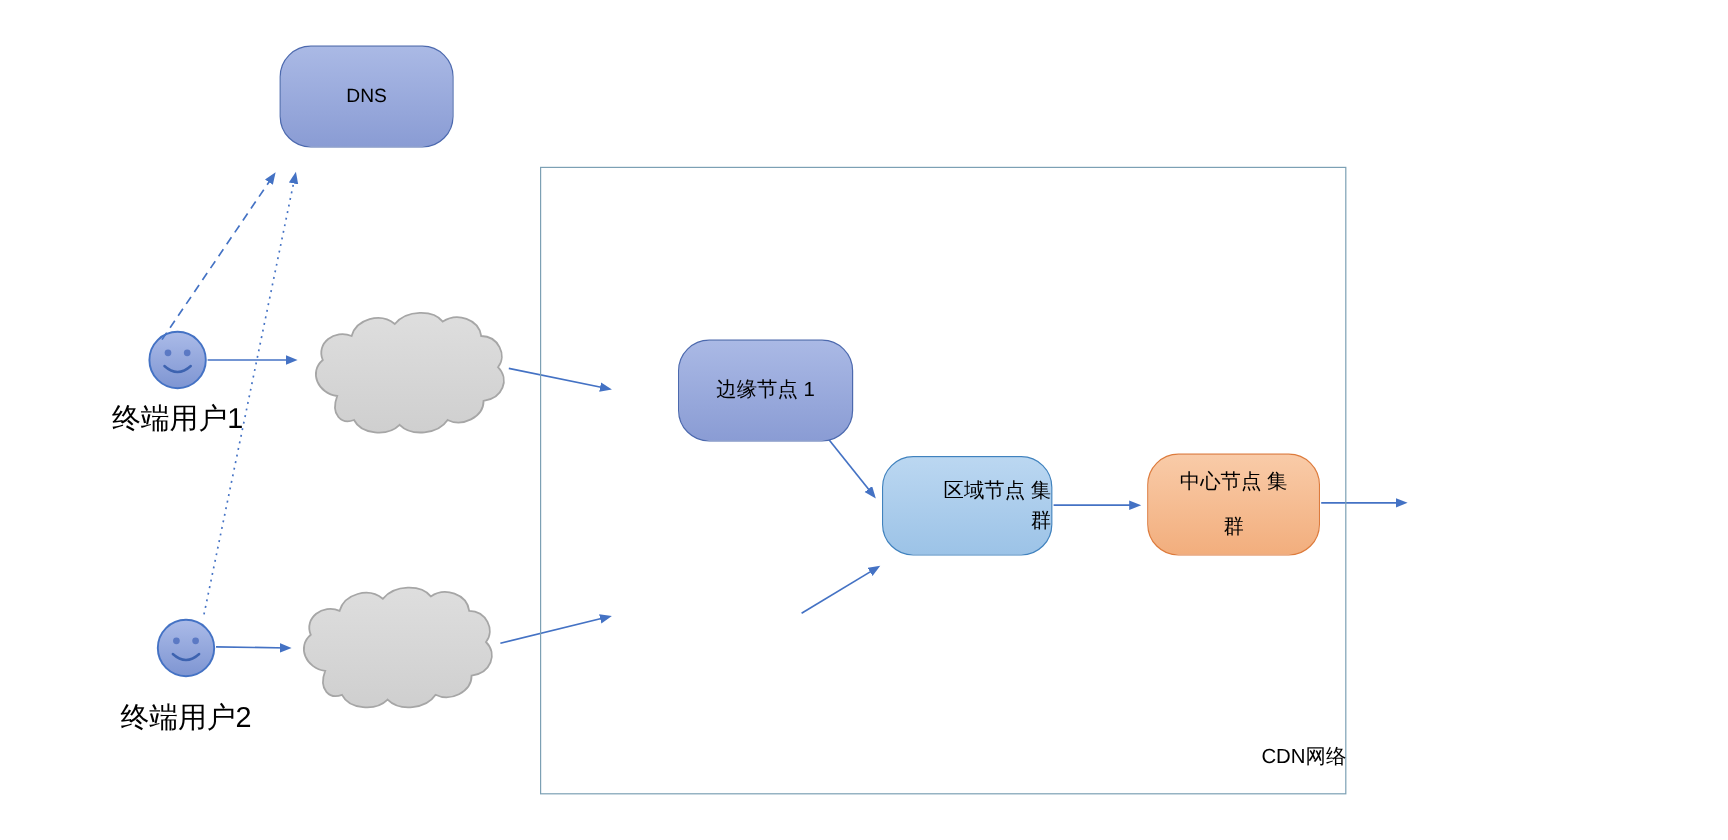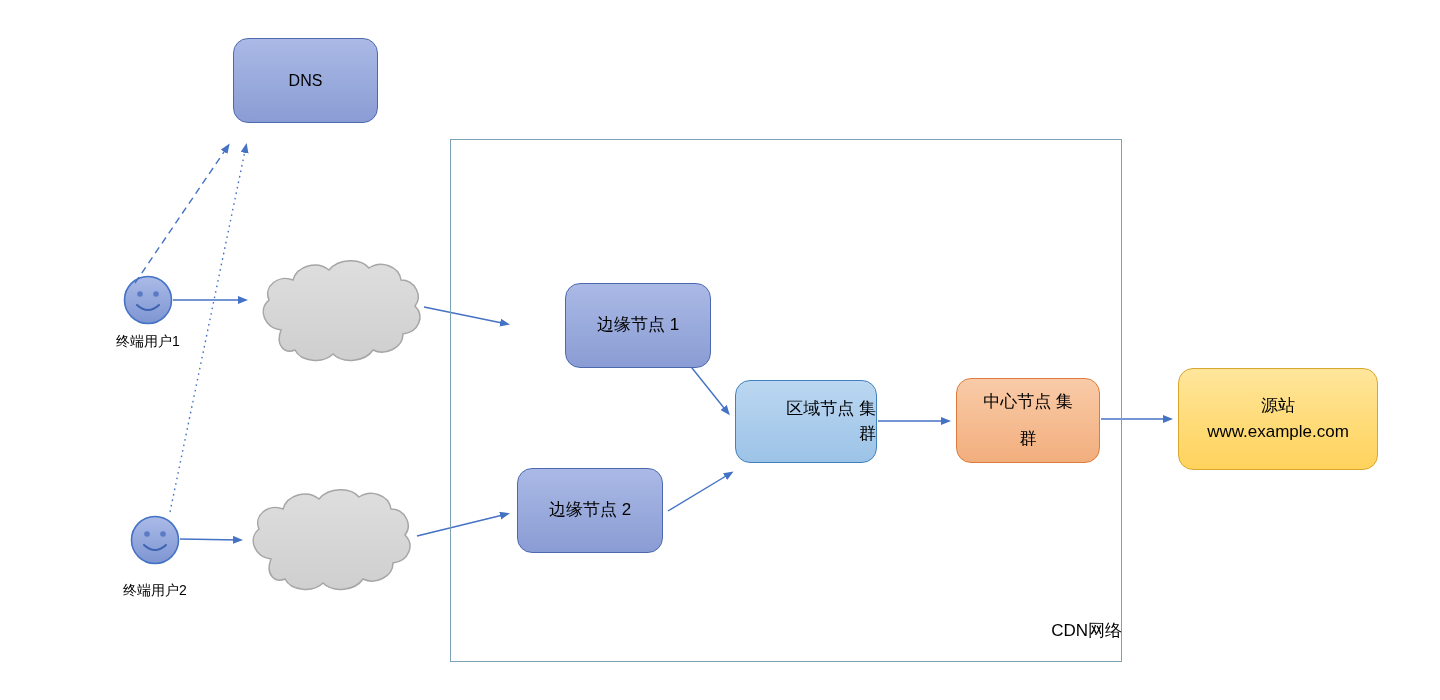--- a/index.html
+++ b/index.html
@@ -9,32 +9,32 @@
   }
   .layer{position:absolute;left:0;top:0;width:1440px;height:700px;}
   
   .cdn-box{position:absolute;left:450px;top:139px;width:672px;height:523px;
     border:1px solid #7CA0B4;box-sizing:border-box;background:transparent;}
   .cdn-label{position:absolute;left:450px;top:619px;width:672px;text-align:right;
     font-size:17px;color:#000;}
   
   .node{position:absolute;display:flex;flex-direction:column;align-items:center;
     justify-content:center;text-align:center;font-size:17px;line-height:1.45;
-    border-radius:15px;box-sizing:border-box;color:#000;}
+    border-radius:26px;box-sizing:border-box;color:#000;}
   .node-blue{background:linear-gradient(180deg,#AAB9E5 0%,#8A9CD4 100%);border:1.5px solid #4C69AE;}
   .node-lightblue{background:linear-gradient(180deg,#BBD7F1 0%,#9CC3E7 100%);border:1.5px solid #4082BE;align-items:flex-end;}
   .node-orange{background:linear-gradient(180deg,#F9CBA8 0%,#F2AE7D 100%);border:1.5px solid #DD7B3C;gap:12px;}
   .node-yellow{background:linear-gradient(180deg,#FFE69B 0%,#FFD35C 100%);border:1.5px solid #D9A62E;}
   .dns{left:233px;top:38px;width:145px;height:85px;font-size:16px;}
   .edge1{left:517px;top:283px;width:146px;height:85px;margin-left:48px;}
   .edge2{left:517px;top:468px;width:146px;height:85px;}
   .regional{left:735px;top:380px;width:142px;height:83px;}
   .central{left:956px;top:378px;width:144px;height:85px;}
   .origin{left:1178px;top:368px;width:200px;height:102px;font-size:17px;line-height:1.55;}
-  .user-label{position:absolute;width:150px;text-align:center;font-size:14px;color:#000;}
+  .user-label{position:absolute;width:150px;text-align:center;font-size:24px;color:#000;}
   .user-label-1{left:73px;top:333px;}
   .user-label-2{left:80px;top:582px;}
 </style>
 </head>
 <body>
 
 <div class="stage">
 
   <svg class="layer" width="1440" height="700" viewBox="0 0 1440 700">
     <defs>
@@ -85,35 +85,28 @@
   <div class="cdn-label">CDN网络</div>
 
   <div class="node node-blue dns">
     <span>DNS</span>
   </div>
 
   <div class="node node-blue edge1">
     <span>边缘节点 1</span>
   </div>
 
-  <div class="node node-blue edge2">
-    <span>边缘节点 2</span>
-  </div>
 
   <div class="node node-lightblue regional">
     <span>区域节点 集</span>
     <span>群</span>
   </div>
 
   <div class="node node-orange central">
     <span>中心节点 集</span>
     <span>群</span>
   </div>
 
-  <div class="node node-yellow origin">
-    <span>源站</span>
-    <span>www.example.com</span>
-  </div>
 
   <div class="user-label user-label-1">终端用户1</div>
   <div class="user-label user-label-2">终端用户2</div>
 
 </div>
 
 </body></html>

